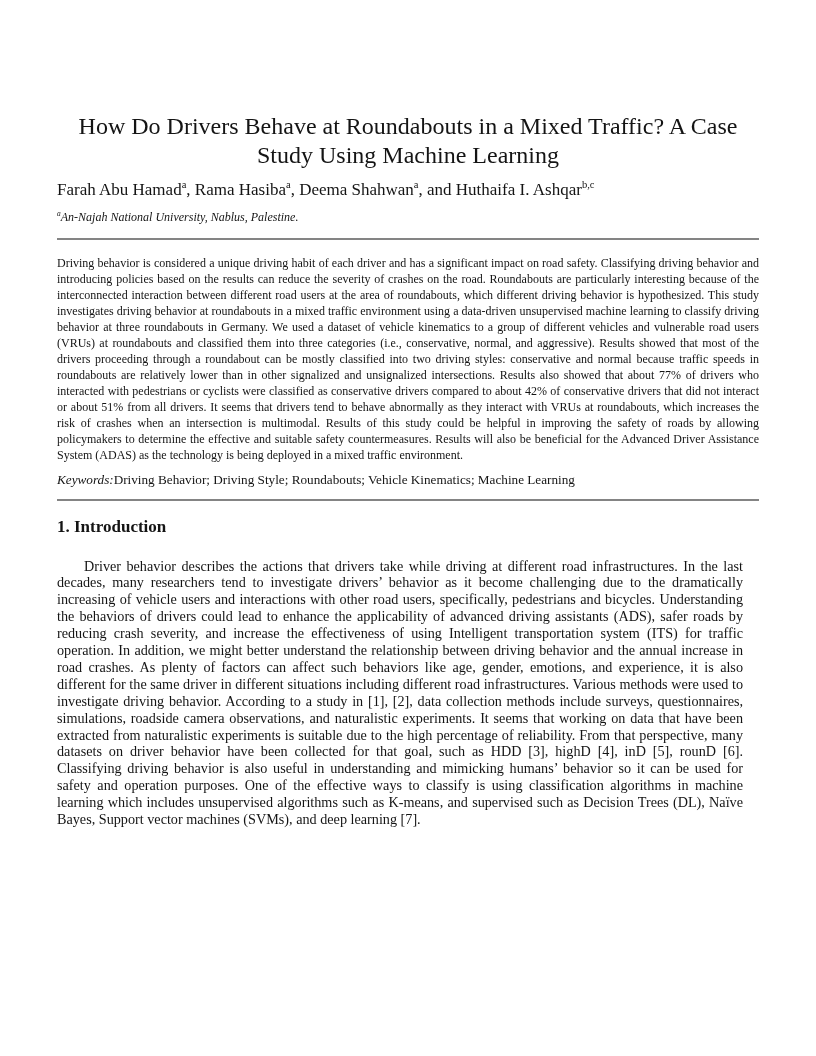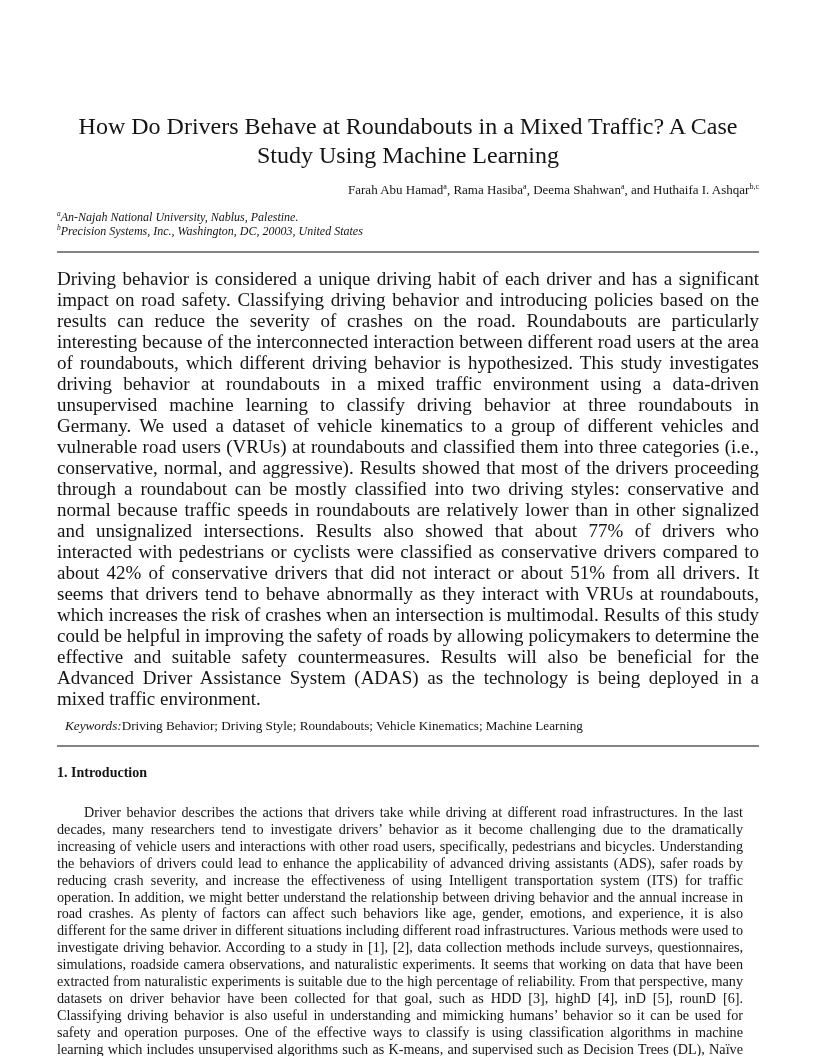--- a/index.html
+++ b/index.html
@@ -17,23 +17,23 @@
   }
   .title {
     margin: 0;
     font-size: 24px;
     line-height: 29px;
     font-weight: normal;
     text-align: center;
   }
   .authors {
     margin-top: 10px;
-    font-size: 13px;
+    font-size: 17px;
     line-height: 20px;
-    text-align: right;
+    text-align: left;
   }
   sup.auth-sup, sup.aff-sup {
     font-size: 0.62em;
     line-height: 0;
     vertical-align: super;
   }
   .affiliations {
     margin-top: 11px;
     font-size: 12px;
     line-height: 13.5px;
@@ -46,35 +46,35 @@
     border: none;
   }
   .abstract-heading {
     margin: 14px 0 0 0;
     font-size: 13.6px;
     line-height: 16px;
     font-weight: bold;
   }
   .abstract-body {
     margin: 15px 0 0 0;
-    font-size: 19px;
-    line-height: 21px;
+    font-size: 12px;
+    line-height: 16px;
     text-align: justify;
   }
   .keywords {
     margin-top: 9px;
     font-size: 13.2px;
     line-height: 16px;
   }
-  .kw-label { font-style: italic; margin-left: 8px; }
+  .kw-label { font-style: italic; }
   .kw-text { margin-left: 0; }
   .rule-2 { margin-top: 11px; }
   .section-heading {
     margin: 17px 0 0 0;
-    font-size: 14px;
+    font-size: 17px;
     line-height: 17px;
     font-weight: bold;
   }
   .section-body {
     margin: 23px 16px 0 0;
     font-size: 14.2px;
     line-height: 16.9px;
     text-align: justify;
     text-indent: 27px;
   }
@@ -83,21 +83,20 @@
 <body>
 
 <div class="page">
 
   <h1 class="title">How Do Drivers Behave at Roundabouts in a Mixed Traffic? A Case Study Using Machine Learning</h1>
 
   <div class="authors"><span>Farah Abu Hamad</span><sup class="auth-sup">a</sup><span>, </span><span>Rama Hasiba</span><sup class="auth-sup">a</sup><span>, </span><span>Deema Shahwan</span><sup class="auth-sup">a</sup><span>, and </span><span>Huthaifa I. Ashqar</span><sup class="auth-sup">b,c</sup><span></span></div>
 
   <div class="affiliations">
     <div><sup class="aff-sup">a</sup><span>An-Najah National University, Nablus, Palestine.</span></div>
-    <div><sup class="aff-sup">b</sup><span>Precision Systems, Inc., Washington, DC, 20003, United States</span></div>
   </div>
 
   <hr class="rule">
 
 
   <p class="abstract-body">Driving behavior is considered a unique driving habit of each driver and has a significant impact on road safety. Classifying driving behavior and introducing policies based on the results can reduce the severity of crashes on the road. Roundabouts are particularly interesting because of the interconnected interaction between different road users at the area of roundabouts, which different driving behavior is hypothesized. This study investigates driving behavior at roundabouts in a mixed traffic environment using a data-driven unsupervised machine learning to classify driving behavior at three roundabouts in Germany. We used a dataset of vehicle kinematics to a group of different vehicles and vulnerable road users (VRUs) at roundabouts and classified them into three categories (i.e., conservative, normal, and aggressive). Results showed that most of the drivers proceeding through a roundabout can be mostly classified into two driving styles: conservative and normal because traffic speeds in roundabouts are relatively lower than in other signalized and unsignalized intersections. Results also showed that about 77% of drivers who interacted with pedestrians or cyclists were classified as conservative drivers compared to about 42% of conservative drivers that did not interact or about 51% from all drivers. It seems that drivers tend to behave abnormally as they interact with VRUs at roundabouts, which increases the risk of crashes when an intersection is multimodal. Results of this study could be helpful in improving the safety of roads by allowing policymakers to determine the effective and suitable safety countermeasures. Results will also be beneficial for the Advanced Driver Assistance System (ADAS) as the technology is being deployed in a mixed traffic environment.</p>
 
   <div class="keywords">
     <span class="kw-label">Keywords:</span><span class="kw-text">Driving Behavior; Driving Style; Roundabouts; Vehicle Kinematics; Machine Learning</span>
   </div>

